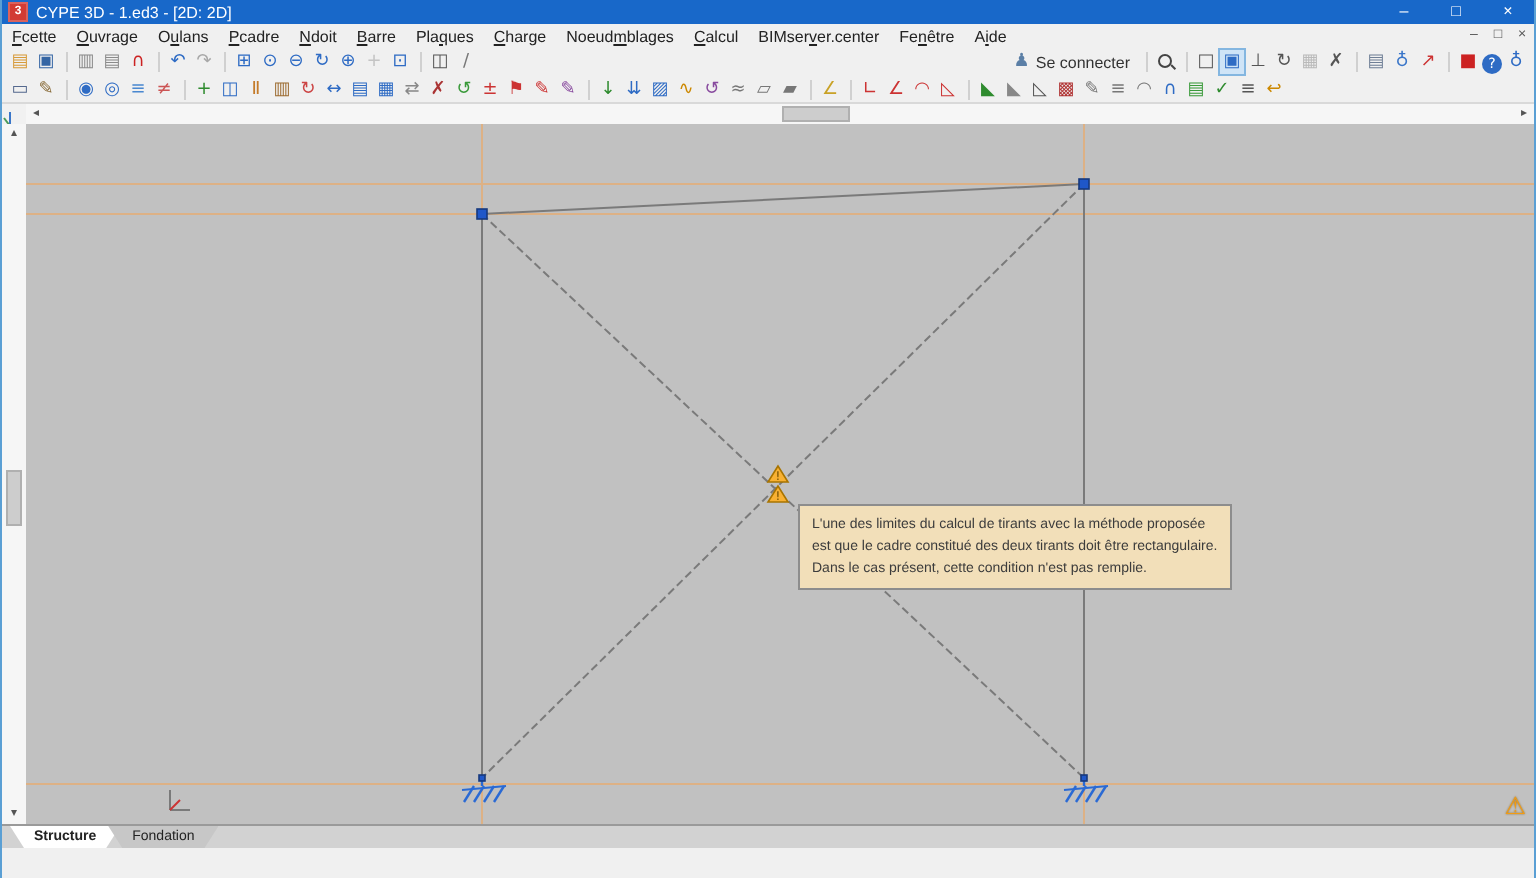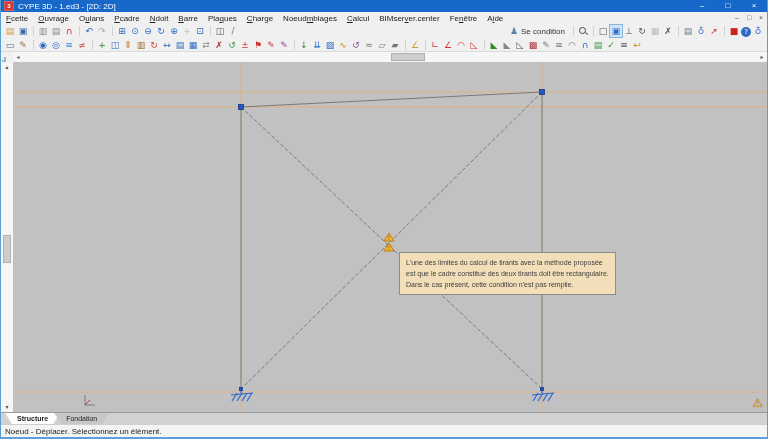--- a/index.html
+++ b/index.html
@@ -133,21 +133,21 @@
         <span class="tbtn" style="color: rgb(46, 107, 196);">⊕</span>
         <span class="tbtn" style="color: rgb(196, 196, 196);">+</span>
         <span class="tbtn" style="color: rgb(46, 107, 196);">⊡</span>
         <span class="tsep"></span>
         <span class="tbtn" style="color: rgb(85, 85, 85);">◫</span>
         <span class="tbtn" style="color: rgb(119, 119, 119);">/</span>
       </div>
     <div id="spacer1"></div>
     <div id="connect">
       <span class="pic">♟</span>
-      <span>Se condition</span>
+      <span>Se connecter</span>
     </div>
     <div style="display:flex;align-items:center;margin-right:2px">
 
     <span class="tsep"></span>
         <span class="tbtn mag"></span>
         <span class="tsep"></span>
         <span class="tbtn" style="color: rgb(85, 85, 85);">□</span>
         <span class="tbtn sel" style="color: rgb(46, 107, 196);">▣</span>
         <span class="tbtn" style="color: rgb(85, 85, 85);">⊥</span>
         <span class="tbtn" style="color: rgb(85, 85, 85);">↻</span>
@@ -292,17 +292,14 @@
       </div>
       <div id="warnbadge">⚠</div>
     </div>
   </div>
 
   <div id="tabsbar">
     <div class="tab active">Structure</div>
     <div class="tab">Fondation</div>
   </div>
 
-  <div id="statusbar">
-    <span>Noeud - Déplacer. Sélectionnez un élément.</span>
-  </div>
 
 </div>
 
 </body></html>

